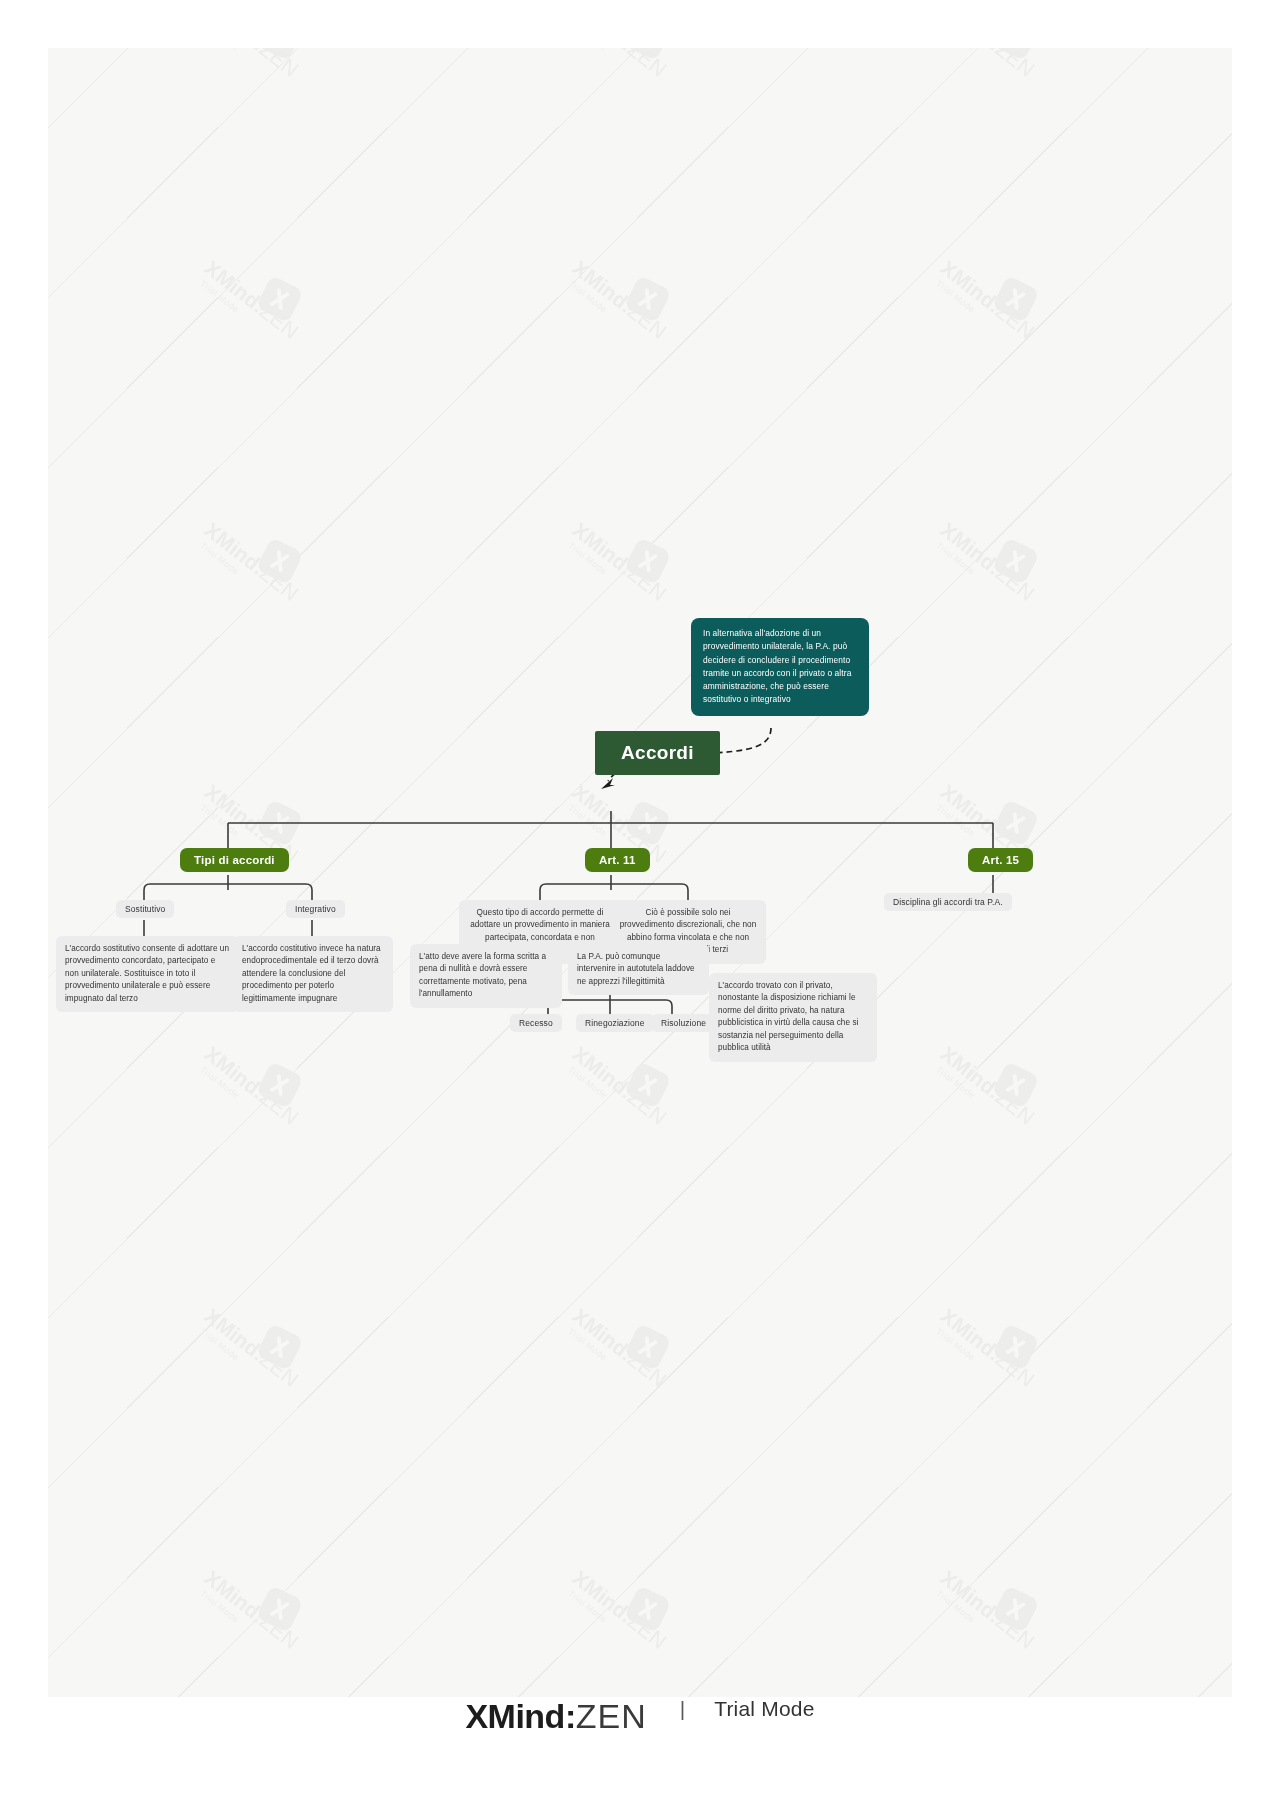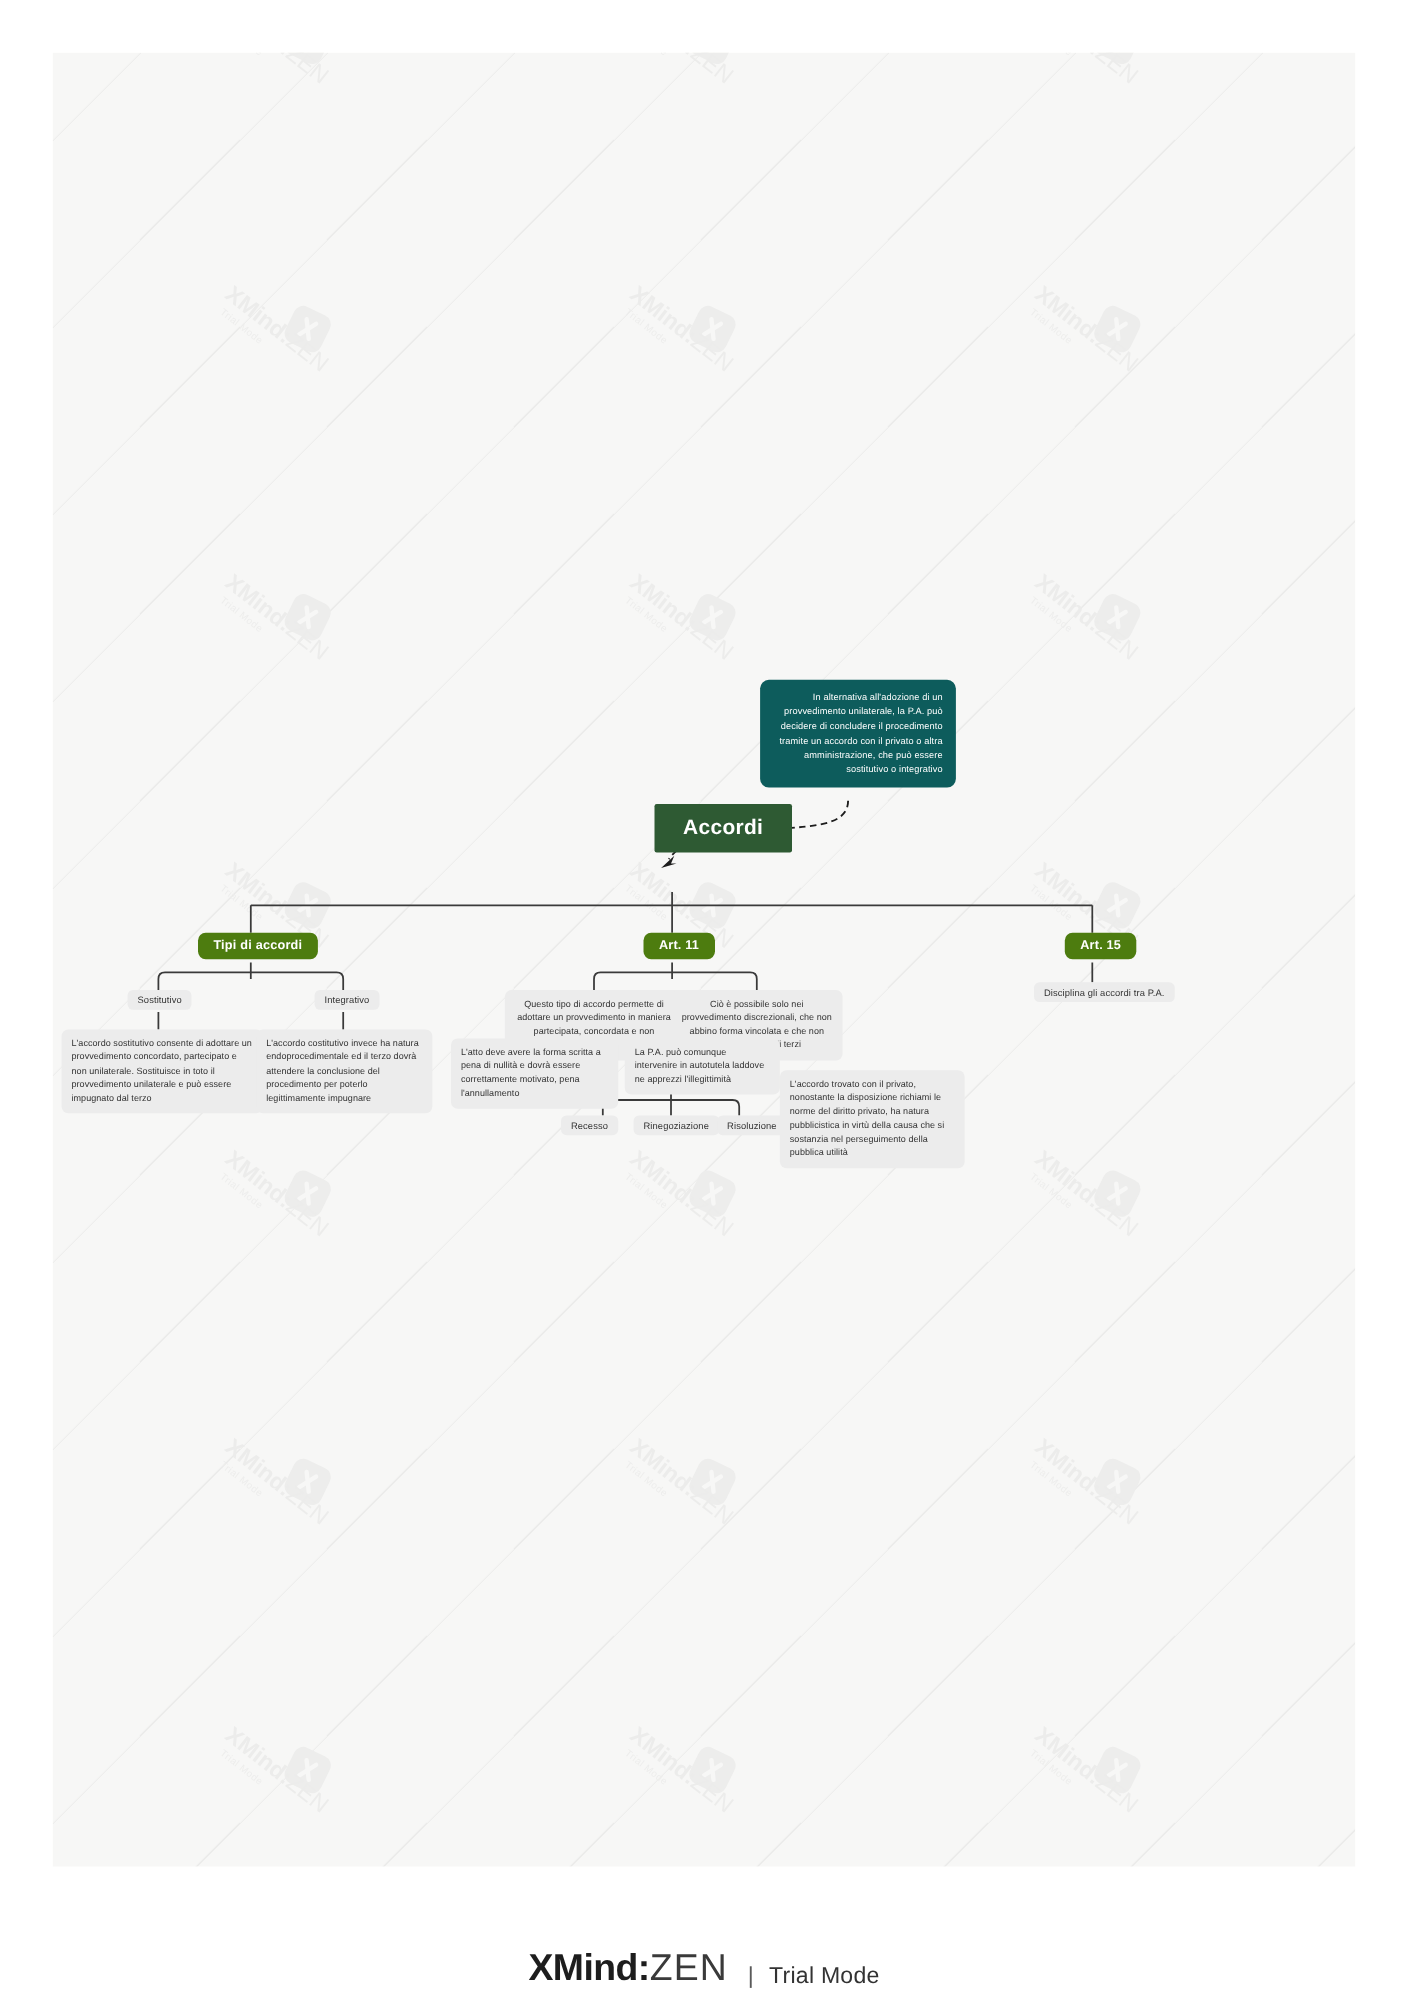--- a/index.html
+++ b/index.html
@@ -110,31 +110,31 @@
     border-radius:6px;
     letter-spacing:.05px;
   }
   .box.center { text-align:center; }
 
   .note-teal {
     background:#0d5c5c; color:#ffffff;
     font-size:8.4px; line-height:1.58;
     padding:9px 12px;
     border-radius:8px;
-    text-align:right;
+    text-align:left;
     letter-spacing:.1px;
   }
 
   
   #footer {
     position:absolute; left:0; top:1697px;
     width:1280px; height:112px;
     background:#ffffff;
-    display:flex; align-items:flex-end; justify-content:center;
-    gap:0px;
+    display:flex; align-items:flex-start; justify-content:center;
+    gap:15px;
   }
   #footer .brand {
     font-size:34px; font-weight:700; color:#1d1d1d;
     letter-spacing:-.5px;
   }
   #footer .brand .thin { font-weight:300; color:#3a3a3a; letter-spacing:1px; }
   #footer .sep {
     font-size:21px; color:#5a5a5a; font-weight:300;
     margin:0 14px 0 18px;
   }
@@ -313,21 +313,21 @@
     <div class="node box" style="left:362px; top:896px; width:152px;">L'atto deve avere la forma scritta a pena di nullità e dovrà essere correttamente motivato, pena l'annullamento</div>
     <div class="node box" style="left:520px; top:896px; width:141px;">La P.A. può comunque intervenire in autotutela laddove ne apprezzi l'illegittimità</div>
 
     <div class="node chip" style="left:462px; top:966px;">Recesso</div>
     <div class="node chip" style="left:528px; top:966px;">Rinegoziazione</div>
     <div class="node chip" style="left:604px; top:966px;">Risoluzione</div>
 
     <div class="node box" style="left:661px; top:925px; width:168px;">L'accordo trovato con il privato, nonostante la disposizione richiami le norme del diritto privato, ha natura pubblicistica in virtù della causa che si sostanzia nel perseguimento della pubblica utilità</div>
 
     <div class="node pill-green" style="left:920px; top:800px;">Art. 15</div>
-    <div class="node chip" style="left:892px; top:845px;">Disciplina gli accordi tra P.A.</div>
+    <div class="node chip" style="left:836px; top:845px;">Disciplina gli accordi tra P.A.</div>
 
   </div>
 </div>
 
 <div id="footer">
   <div class="brand"><span>XMind</span><span>:</span><span class="thin">ZEN</span></div>
   <div class="sep">|</div>
   <div class="trial">Trial Mode</div>
 </div>
 

